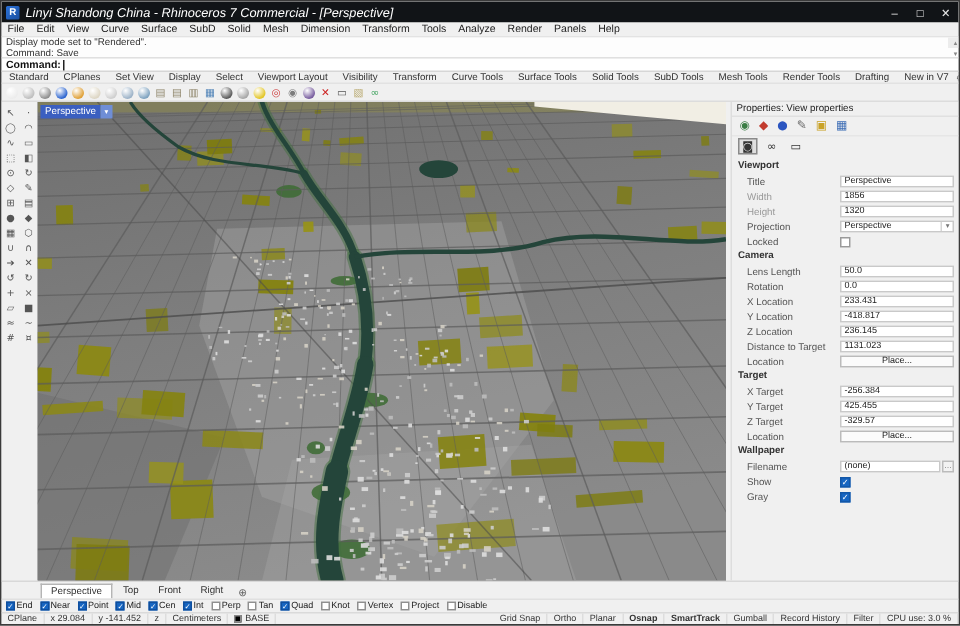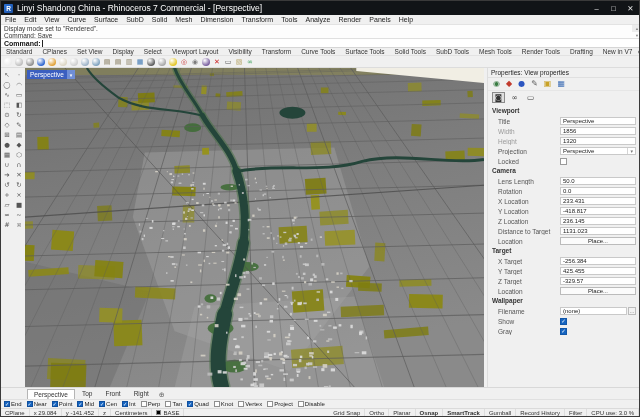--- a/index.html
+++ b/index.html
@@ -6,21 +6,21 @@
   html,body { background:#555; }
   .app { width:640px; height:417px; font-family:"Liberation Sans",sans-serif;
          background:#f0f0f0; display:flex; flex-direction:column; overflow:hidden;
          border:1px solid #3a3a3a; }
   
   .titlebar { height:14px; background:#111417; color:#fff; display:flex; align-items:center;
               font-size:8.5px; padding-left:3px; flex:0 0 auto; }
   .applogo { width:9px; height:9px; border-radius:1px; background:linear-gradient(135deg,#2a72d9,#1b4fa0);
              color:#fff; font-size:6.5px; font-weight:bold; display:flex; align-items:center;
              justify-content:center; margin-right:4px; }
-  .titletext { flex:1; white-space:nowrap; overflow:hidden; }
+  .titletext { flex:1; white-space:nowrap; overflow:hidden;font-style:italic; }
   .winbtn { width:17px; height:14px; display:flex; align-items:center; justify-content:center;
             font-size:7.5px; color:#e8e8e8; }
   
   .menubar { height:10px; background:#f0f0f0; display:flex; align-items:center;
              font-size:7px; color:#222; flex:0 0 auto; border-bottom:1px solid #e3e3e3;}
   .menuitem { padding:0 4px; }
   
   .cmdhist { height:14px; background:#fdfdfd; font-size:6.5px; color:#333; position:relative;
              flex:0 0 auto; border-bottom:1px solid #e0e0e0; }
   .cmdhist div { height:7px; line-height:7px; padding-left:3px; white-space:nowrap;}

